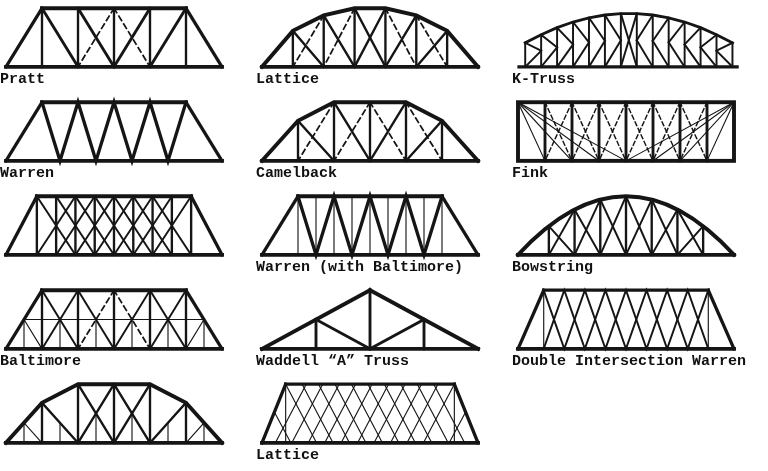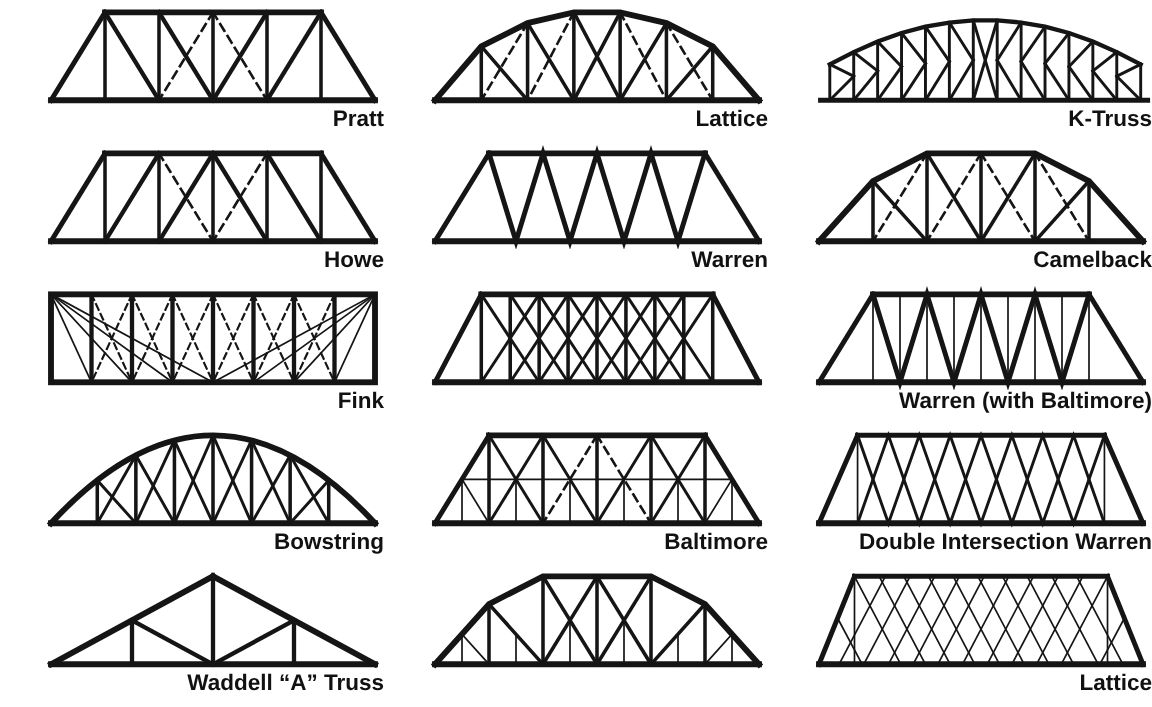--- a/index.html
+++ b/index.html
@@ -4,22 +4,22 @@
 <style>
   html,body{margin:0;padding:0;background:#ffffff;}
   body{width:768px;height:471px;font-family:"Liberation Sans","DejaVu Sans",sans-serif;}
   .grid{
     width:768px;height:471px;
     display:grid;
     grid-template-columns:repeat(3,256px);
     grid-template-rows:repeat(5,94px);
   }
   .cell{
-    display:flex;flex-direction:column;align-items:flex-end;justify-content:flex-start;
-    padding-top:0;box-sizing:border-box;overflow:hidden;
+    display:flex;flex-direction:column;align-items:flex-start;justify-content:flex-start;
+    padding-top:0;box-sizing:border-box;overflow:hidden;font-family:Liberation Mono, monospace;
   }
   .cell svg{display:block;flex:0 0 auto;}
   .truss-label{
     font-weight:bold;font-size:15px;color:#111;margin-top:0px;
     letter-spacing:0px;white-space:nowrap;line-height:1.1;
   }
   
   svg line, svg path, svg polyline{stroke:#151515;fill:none;stroke-linecap:square;}
   .w4{stroke-width:3.8;}
   .w35{stroke-width:3.2;}
@@ -121,40 +121,20 @@
       <line class="w2" x1="182.5" y1="26.9" x2="167" y2="43.2"></line>
         <line class="w2" x1="182.5" y1="65" x2="167" y2="43.2"></line>
       <line class="w2" x1="198" y1="33.8" x2="182.5" y2="46"></line>
         <line class="w2" x1="198" y1="65" x2="182.5" y2="46"></line>
       <line class="w2" x1="213.5" y1="41.7" x2="198" y2="49.4"></line>
         <line class="w2" x1="213.5" y1="65" x2="198" y2="49.4"></line>
     </svg>
     <div class="truss-label">K-Truss</div>
   </div>
 
-  <div class="cell">
-    <svg width="228" height="72" viewBox="0 0 220 70">
-      <line class="w4" x1="5" y1="65" x2="215" y2="65"></line>
-      <line class="w4" x1="40" y1="8" x2="180" y2="8"></line>
-      <line class="w35" x1="5" y1="65" x2="40" y2="8"></line>
-      <line class="w35" x1="215" y1="65" x2="180" y2="8"></line>
-      <line class="w25" x1="40" y1="8" x2="40" y2="65"></line>
-      <line class="w25" x1="75" y1="8" x2="75" y2="65"></line>
-      <line class="w25" x1="110" y1="8" x2="110" y2="65"></line>
-      <line class="w25" x1="145" y1="8" x2="145" y2="65"></line>
-      <line class="w25" x1="180" y1="8" x2="180" y2="65"></line>
-      <line class="w3" x1="40" y1="65" x2="75" y2="8"></line>
-      <line class="w3" x1="75" y1="65" x2="110" y2="8"></line>
-      <line class="w3" x1="180" y1="65" x2="145" y2="8"></line>
-      <line class="w3" x1="145" y1="65" x2="110" y2="8"></line>
-      <line class="dash" x1="75" y1="8" x2="110" y2="65"></line>
-      <line class="dash" x1="145" y1="8" x2="110" y2="65"></line>
-    </svg>
-    <div class="truss-label">Howe</div>
-  </div>
 
   <div class="cell">
     <svg width="228" height="72" viewBox="0 0 220 70">
       <line class="w4" x1="5" y1="65" x2="215" y2="65"></line>
       <line class="w4" x1="40" y1="8" x2="180" y2="8"></line>
       <line class="w35" x1="5" y1="65" x2="40" y2="8"></line>
       <line class="w35" x1="215" y1="65" x2="180" y2="8"></line>
       <polyline class="w35" points="40,8 57.5,65 75,8 92.5,65 110,8 127.5,65 145,8 162.5,65 180,8"></polyline>
     </svg>
     <div class="truss-label">Warren</div>
@@ -322,43 +302,43 @@
       <line class="thin" x1="197.5" y1="36.5" x2="197.5" y2="65"></line>
       <line class="thin" x1="22.5" y1="36.5" x2="40" y2="65"></line>
       <line class="thin" x1="197.5" y1="36.5" x2="180" y2="65"></line>
     </svg>
     <div class="truss-label">Baltimore</div>
   </div>
 
   <div class="cell">
     <svg width="228" height="72" viewBox="0 0 220 70">
       <line class="w4" x1="5" y1="65" x2="215" y2="65"></line>
+      <line class="w4" x1="5" y1="65" x2="110" y2="8"></line>
+      <line class="w4" x1="215" y1="65" x2="110" y2="8"></line>
+      <line class="w3" x1="110" y1="8" x2="110" y2="65"></line>
+      <line class="w3" x1="57.5" y1="36.5" x2="57.5" y2="65"></line>
+      <line class="w3" x1="57.5" y1="36.5" x2="110" y2="65"></line>
+      <line class="w3" x1="162.5" y1="36.5" x2="162.5" y2="65"></line>
+      <line class="w3" x1="162.5" y1="36.5" x2="110" y2="65"></line>
+    </svg>
+    <div class="truss-label">Waddell “A” Truss</div>
+  </div>
+
+  <div class="cell">
+    <svg width="228" height="72" viewBox="0 0 220 70">
+      <line class="w4" x1="5" y1="65" x2="215" y2="65"></line>
       <line class="w35" x1="30" y1="8" x2="190" y2="8"></line>
       <line class="w35" x1="5" y1="65" x2="30" y2="8"></line>
       <line class="w35" x1="215" y1="65" x2="190" y2="8"></line>
       <line class="thin" x1="30" y1="8" x2="30" y2="65"></line>
       <line class="thin" x1="190" y1="8" x2="190" y2="65"></line>
       <polyline class="w2" points="30,65 50,8 70,65 90,8 110,65 130,8 150,65 170,8 190,65"></polyline>
       <polyline class="w2" points="30,8 50,65 70,8 90,65 110,8 130,65 150,8 170,65 190,8"></polyline>
     </svg>
     <div class="truss-label">Double Intersection Warren</div>
-  </div>
-
-  <div class="cell">
-    <svg width="228" height="72" viewBox="0 0 220 70">
-      <line class="w4" x1="5" y1="65" x2="215" y2="65"></line>
-      <line class="w4" x1="5" y1="65" x2="110" y2="8"></line>
-      <line class="w4" x1="215" y1="65" x2="110" y2="8"></line>
-      <line class="w3" x1="110" y1="8" x2="110" y2="65"></line>
-      <line class="w3" x1="57.5" y1="36.5" x2="57.5" y2="65"></line>
-      <line class="w3" x1="57.5" y1="36.5" x2="110" y2="65"></line>
-      <line class="w3" x1="162.5" y1="36.5" x2="162.5" y2="65"></line>
-      <line class="w3" x1="162.5" y1="36.5" x2="110" y2="65"></line>
-    </svg>
-    <div class="truss-label">Waddell “A” Truss</div>
   </div>
 
   <div class="cell">
     <svg width="228" height="72" viewBox="0 0 220 70">
       <line class="w4" x1="5" y1="65" x2="215" y2="65"></line>
       <polyline class="w4" points="5,65 40,26 75,8 145,8 180,26 215,65"></polyline>
       <line class="w25" x1="40" y1="26" x2="40" y2="65"></line>
       <line class="w25" x1="75" y1="8" x2="75" y2="65"></line>
       <line class="w25" x1="110" y1="8" x2="110" y2="65"></line>
       <line class="w25" x1="145" y1="8" x2="145" y2="65"></line>

